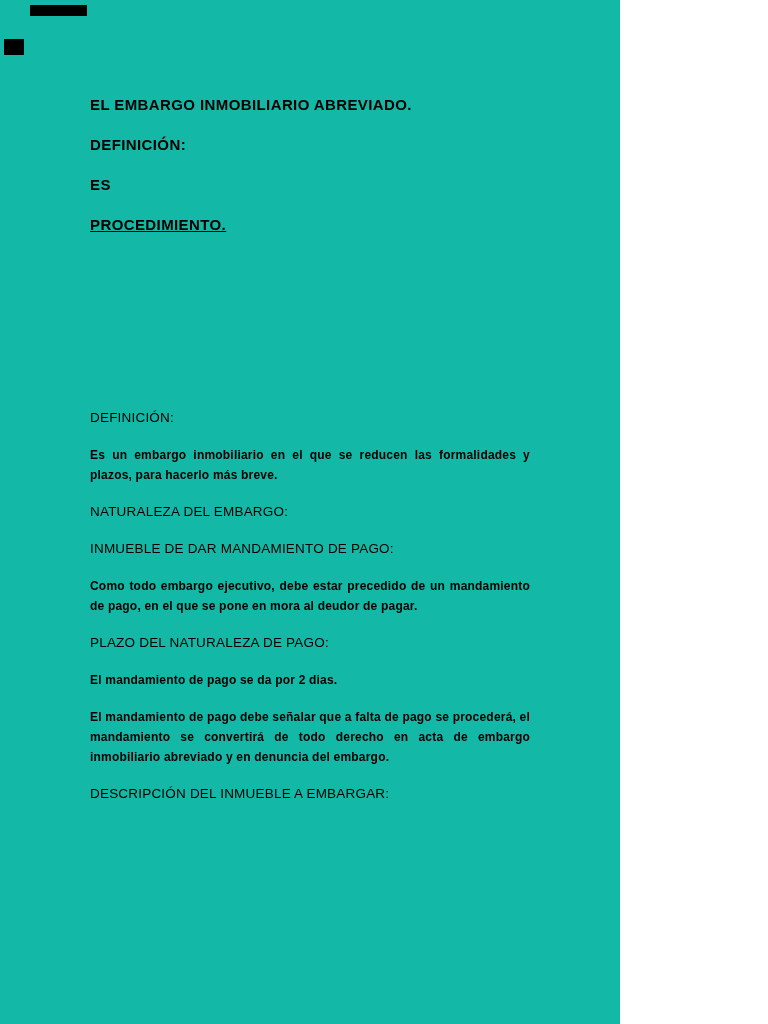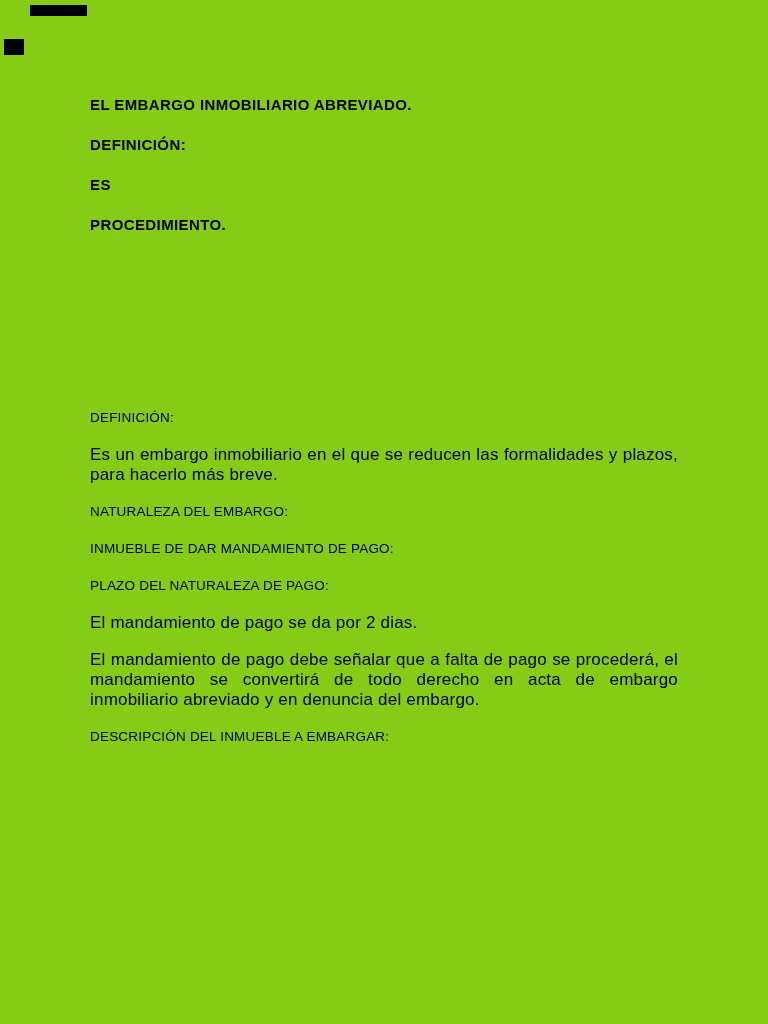--- a/index.html
+++ b/index.html
@@ -5,55 +5,55 @@
   * { margin: 0; padding: 0; box-sizing: border-box; }
   html, body { background: #ffffff; }
   body {
     width: 768px;
     height: 1024px;
     font-family: "Liberation Sans", sans-serif;
     color: #000000;
   }
   .page {
     position: relative;
-    width: 768px;
+    width: 620px;
     height: 1024px;
-    background: #84cc16;
+    background: #14b8a6;
     overflow: hidden;
   }
   .artifact {
     position: absolute;
     background: #000000;
   }
   .artifact-top { left: 30px; top: 5px; width: 57px; height: 11px; }
   .artifact-left { left: 4px; top: 39px; width: 20px; height: 16px; }
   .content {
     padding: 95px 90px 0 90px;
   }
   .title-line {
     font-size: 15px;
     font-weight: bold;
     letter-spacing: 0.4px;
     line-height: 20px;
     margin-bottom: 20px;
     color: #000000;
   }
-  .underlined { }
+  .underlined { text-decoration: underline; }
   .spacer { height: 153px; }
   .doc-section { margin: 0; }
   .section-heading {
     font-size: 13.5px;
     font-weight: normal;
     letter-spacing: 0.2px;
     line-height: 20px;
     margin-bottom: 17px;
   }
   .section-body {
-    font-size: 17px;
-    font-weight: normal;
+    font-size: 12px;
+    font-weight: bold;
     letter-spacing: 0.2px;
     line-height: 20px;
     margin-bottom: 17px;
     text-align: justify;
   }
   .section-body:empty { display: none; }
 </style>
 </head>
 <body>
 
@@ -77,20 +77,21 @@
       <p class="section-heading">DEFINICIÓN:</p>
       <p class="section-body">Es un embargo inmobiliario en el que se reducen las formalidades y plazos, para hacerlo más breve.</p>
     </section>
 
     <section class="doc-section">
       <p class="section-heading">NATURALEZA DEL EMBARGO:</p>
     </section>
 
     <section class="doc-section">
       <p class="section-heading">INMUEBLE DE DAR MANDAMIENTO DE PAGO:</p>
+      <p class="section-body">Como todo embargo ejecutivo, debe estar precedido de un mandamiento de pago, en el que se pone en mora al deudor de pagar.</p>
     </section>
 
     <section class="doc-section">
       <p class="section-heading">PLAZO DEL NATURALEZA DE PAGO:</p>
       <p class="section-body">El mandamiento de pago se da por 2 dias.</p>
     </section>
 
     <section class="doc-section">
       <p class="section-body">El mandamiento de pago debe señalar que a falta de pago se procederá, el mandamiento se convertirá de todo derecho en acta de embargo inmobiliario abreviado y en denuncia del embargo.</p>
     </section>

